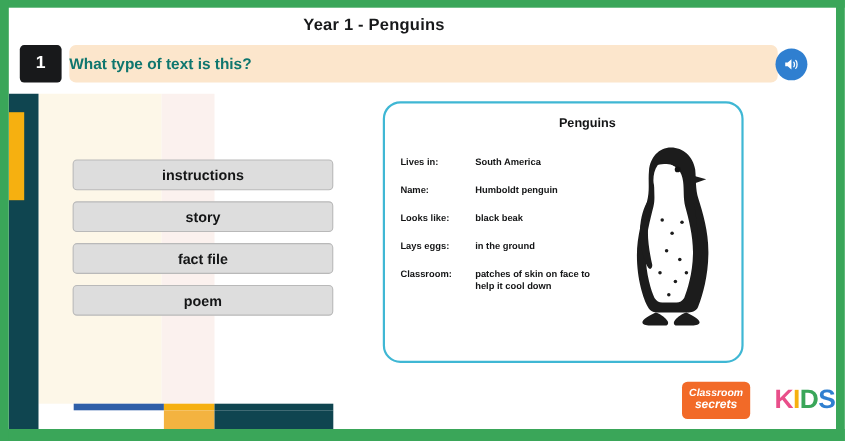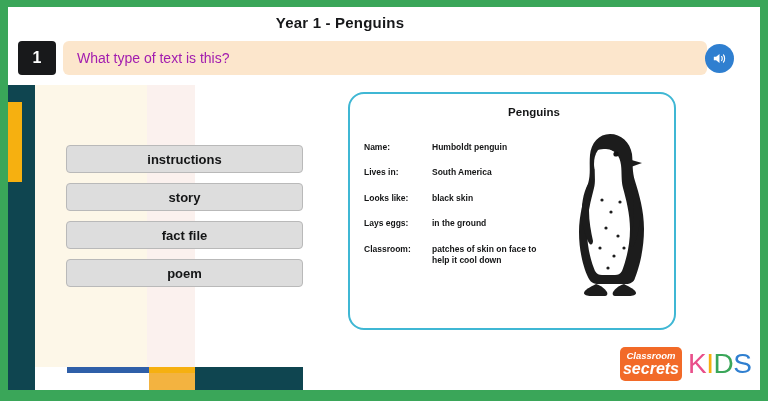--- a/index.html
+++ b/index.html
@@ -122,24 +122,23 @@
   .q-bar {
     position: absolute;
     left: 63px; top: 41px;
     width: 644px; height: 34px;
     background: #fce6cc;
     border-radius: 6px;
     display: flex;
     align-items: center;
   }
   .q-text {
-    padding-left: 14px;
     font-size: 14px;
-    font-weight: normal;
-    color: #a21caf;
+    font-weight: bold;
+    color: #0f766e;
   }
   .audio-btn {
     position: absolute;
     left: 705px; top: 44px;
     width: 29px; height: 29px;
     border-radius: 50%;
     background: #2f7fd0;
     display: flex;
     align-items: center;
     justify-content: center;
@@ -227,25 +226,25 @@
     background: #f26a28;
     display: flex;
     flex-direction: column;
     align-items: center;
     justify-content: center;
     color: #ffffff;
     line-height: 1.05;
     position: relative;
   }
   .logo-cs .l1 { font-size: 9.5px; font-weight: bold; font-style: italic; }
-  .logo-cs .l2 { font-size: 16px; font-weight: bold; font-style: italic; }
+  .logo-cs .l2 { font-size: 11px; font-weight: bold; font-style: italic; }
   .logo-kids {
-    margin-left: 6px;
-    font-size: 28px;
-    font-weight: normal;
+    margin-left: 22px;
+    font-size: 24px;
+    font-weight: bold;
     letter-spacing: -0.5px;
   }
   .k1 { color: #e94f8a; }
   .k2 { color: #f6b010; }
   .k3 { color: #3aa659; }
   .k4 { color: #2f7fd0; }
 </style>
 </head>
 <body>
 
@@ -299,30 +298,30 @@
     <div class="option">
       <span>poem</span>
     </div>
   </div>
 
   <div class="card">
     <div class="card-title">Penguins</div>
 
     <div class="card-body">
       <div class="fact-row">
+        <div class="fact-label">Lives in:</div>
+        <div class="fact-value">South America</div>
+      </div>
+      <div class="fact-row">
         <div class="fact-label">Name:</div>
         <div class="fact-value">Humboldt penguin</div>
       </div>
       <div class="fact-row">
-        <div class="fact-label">Lives in:</div>
-        <div class="fact-value">South America</div>
-      </div>
-      <div class="fact-row">
         <div class="fact-label">Looks like:</div>
-        <div class="fact-value">black skin</div>
+        <div class="fact-value">black beak</div>
       </div>
       <div class="fact-row">
         <div class="fact-label">Lays eggs:</div>
         <div class="fact-value">in the ground</div>
       </div>
       <div class="fact-row">
         <div class="fact-label">Classroom:</div>
         <div class="fact-value" style="max-width:110px">patches of skin on face to help it cool down</div>
       </div>
     </div>

